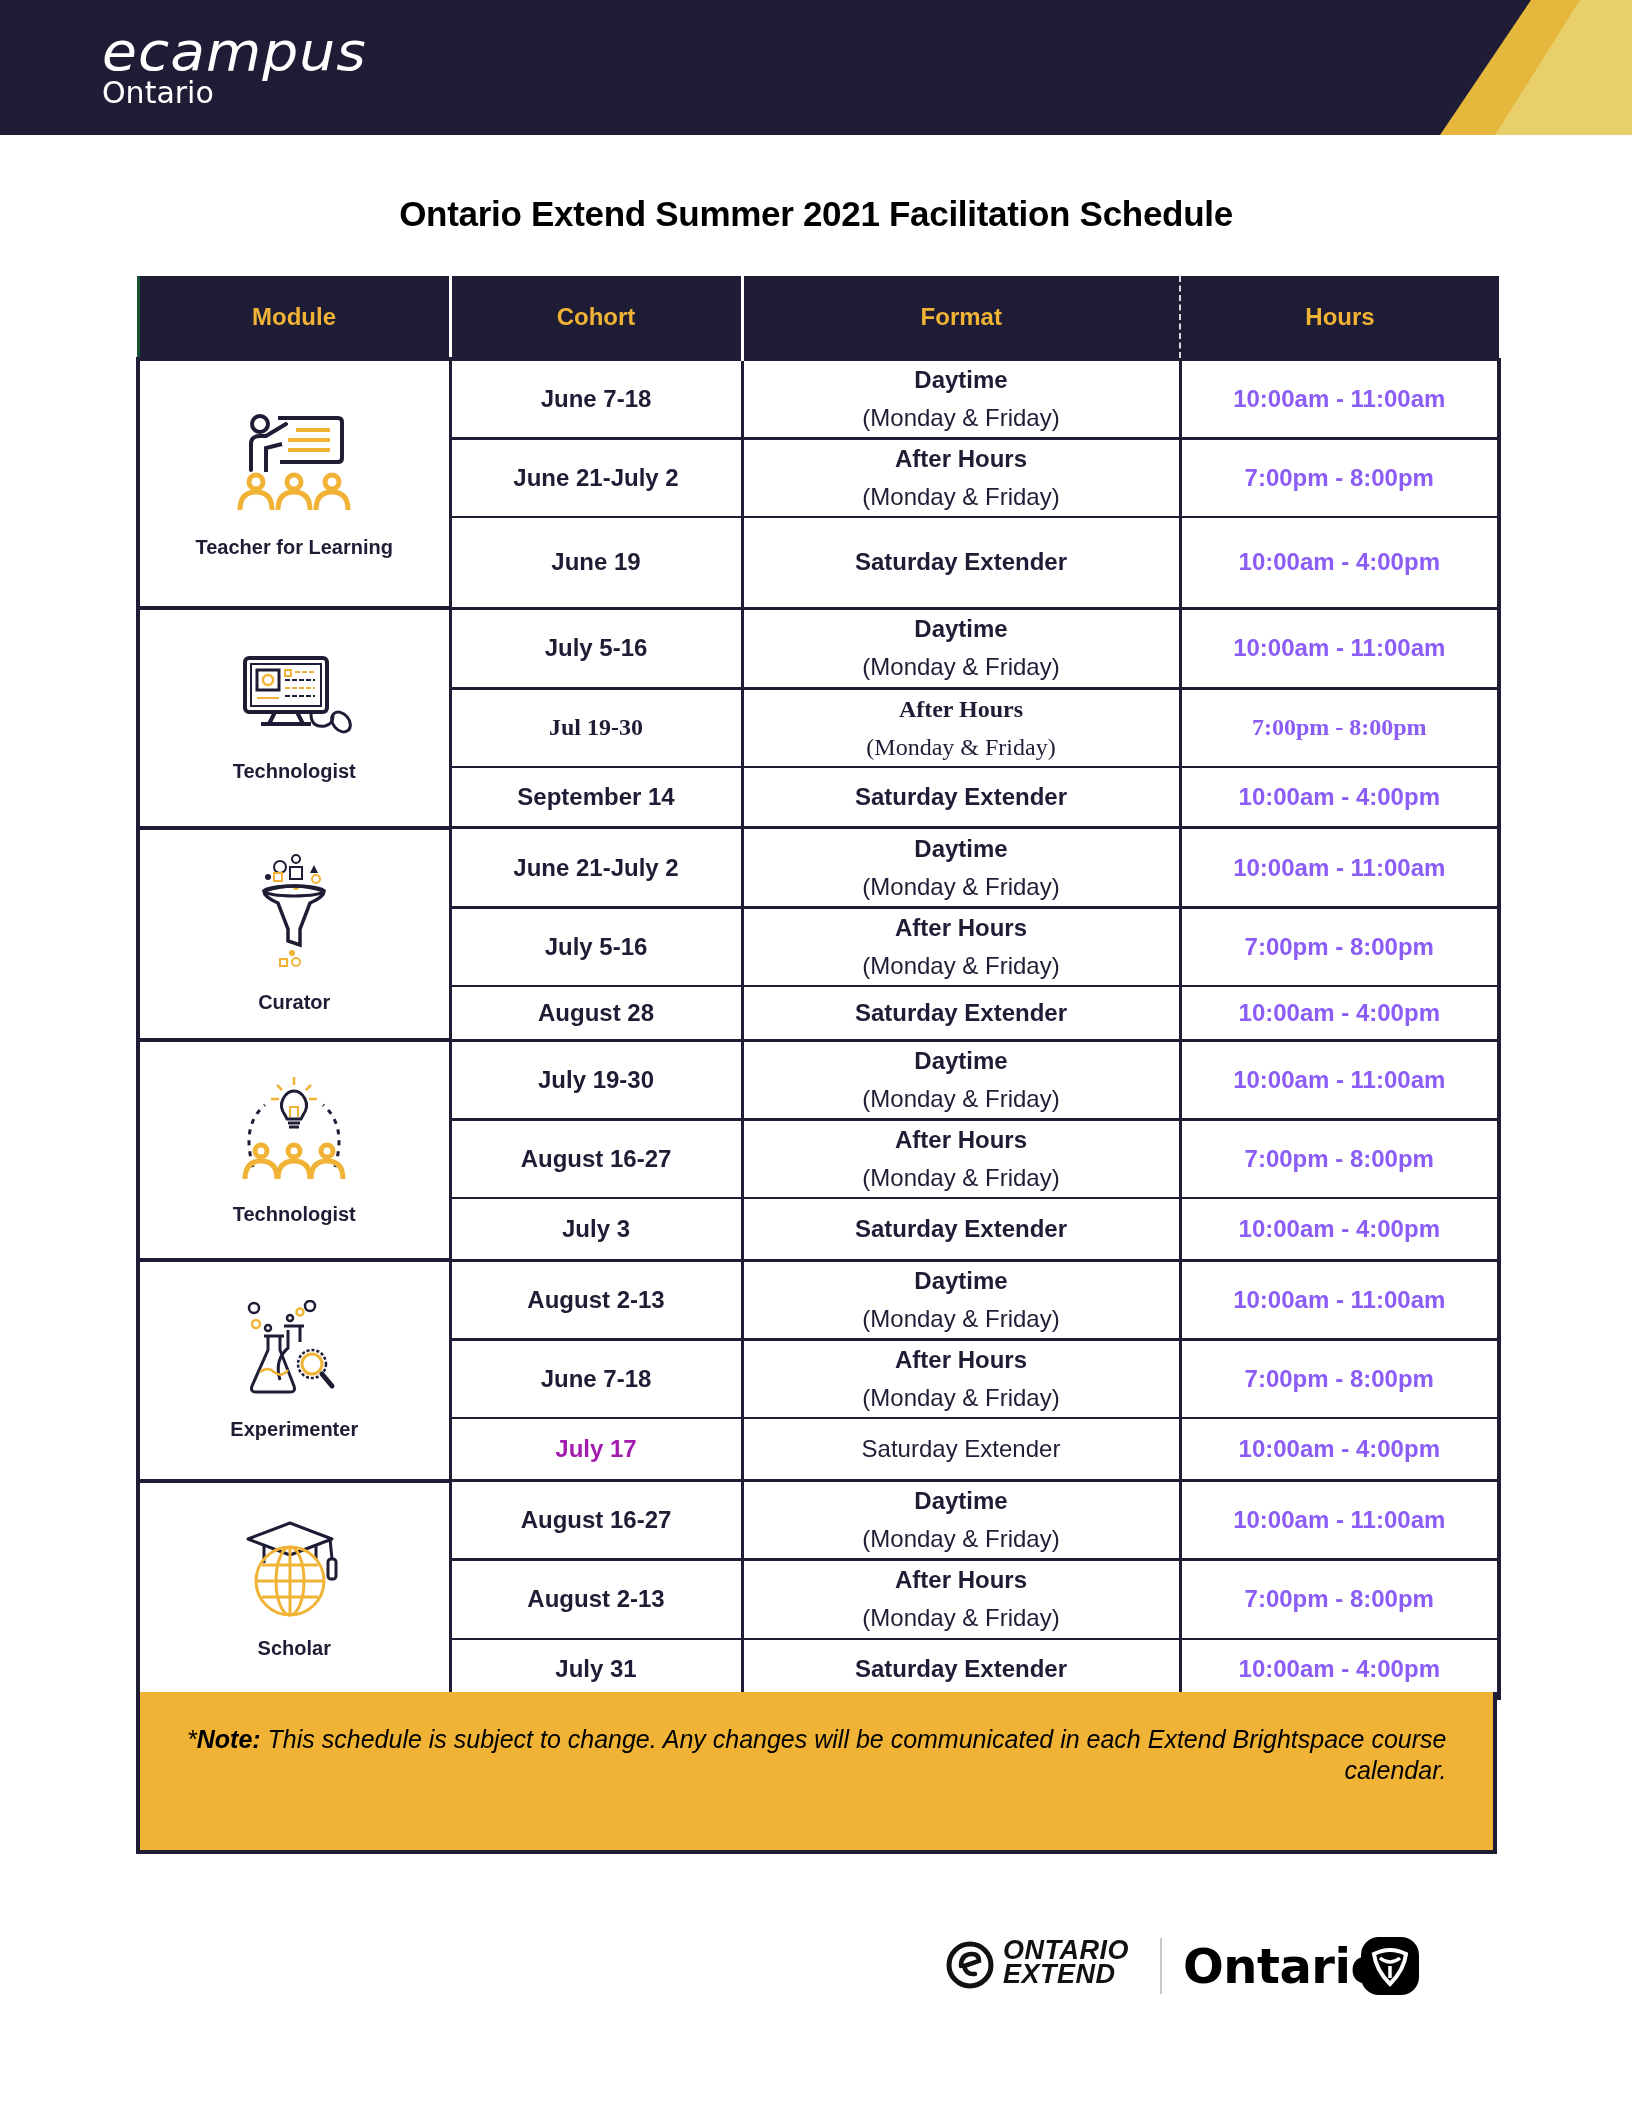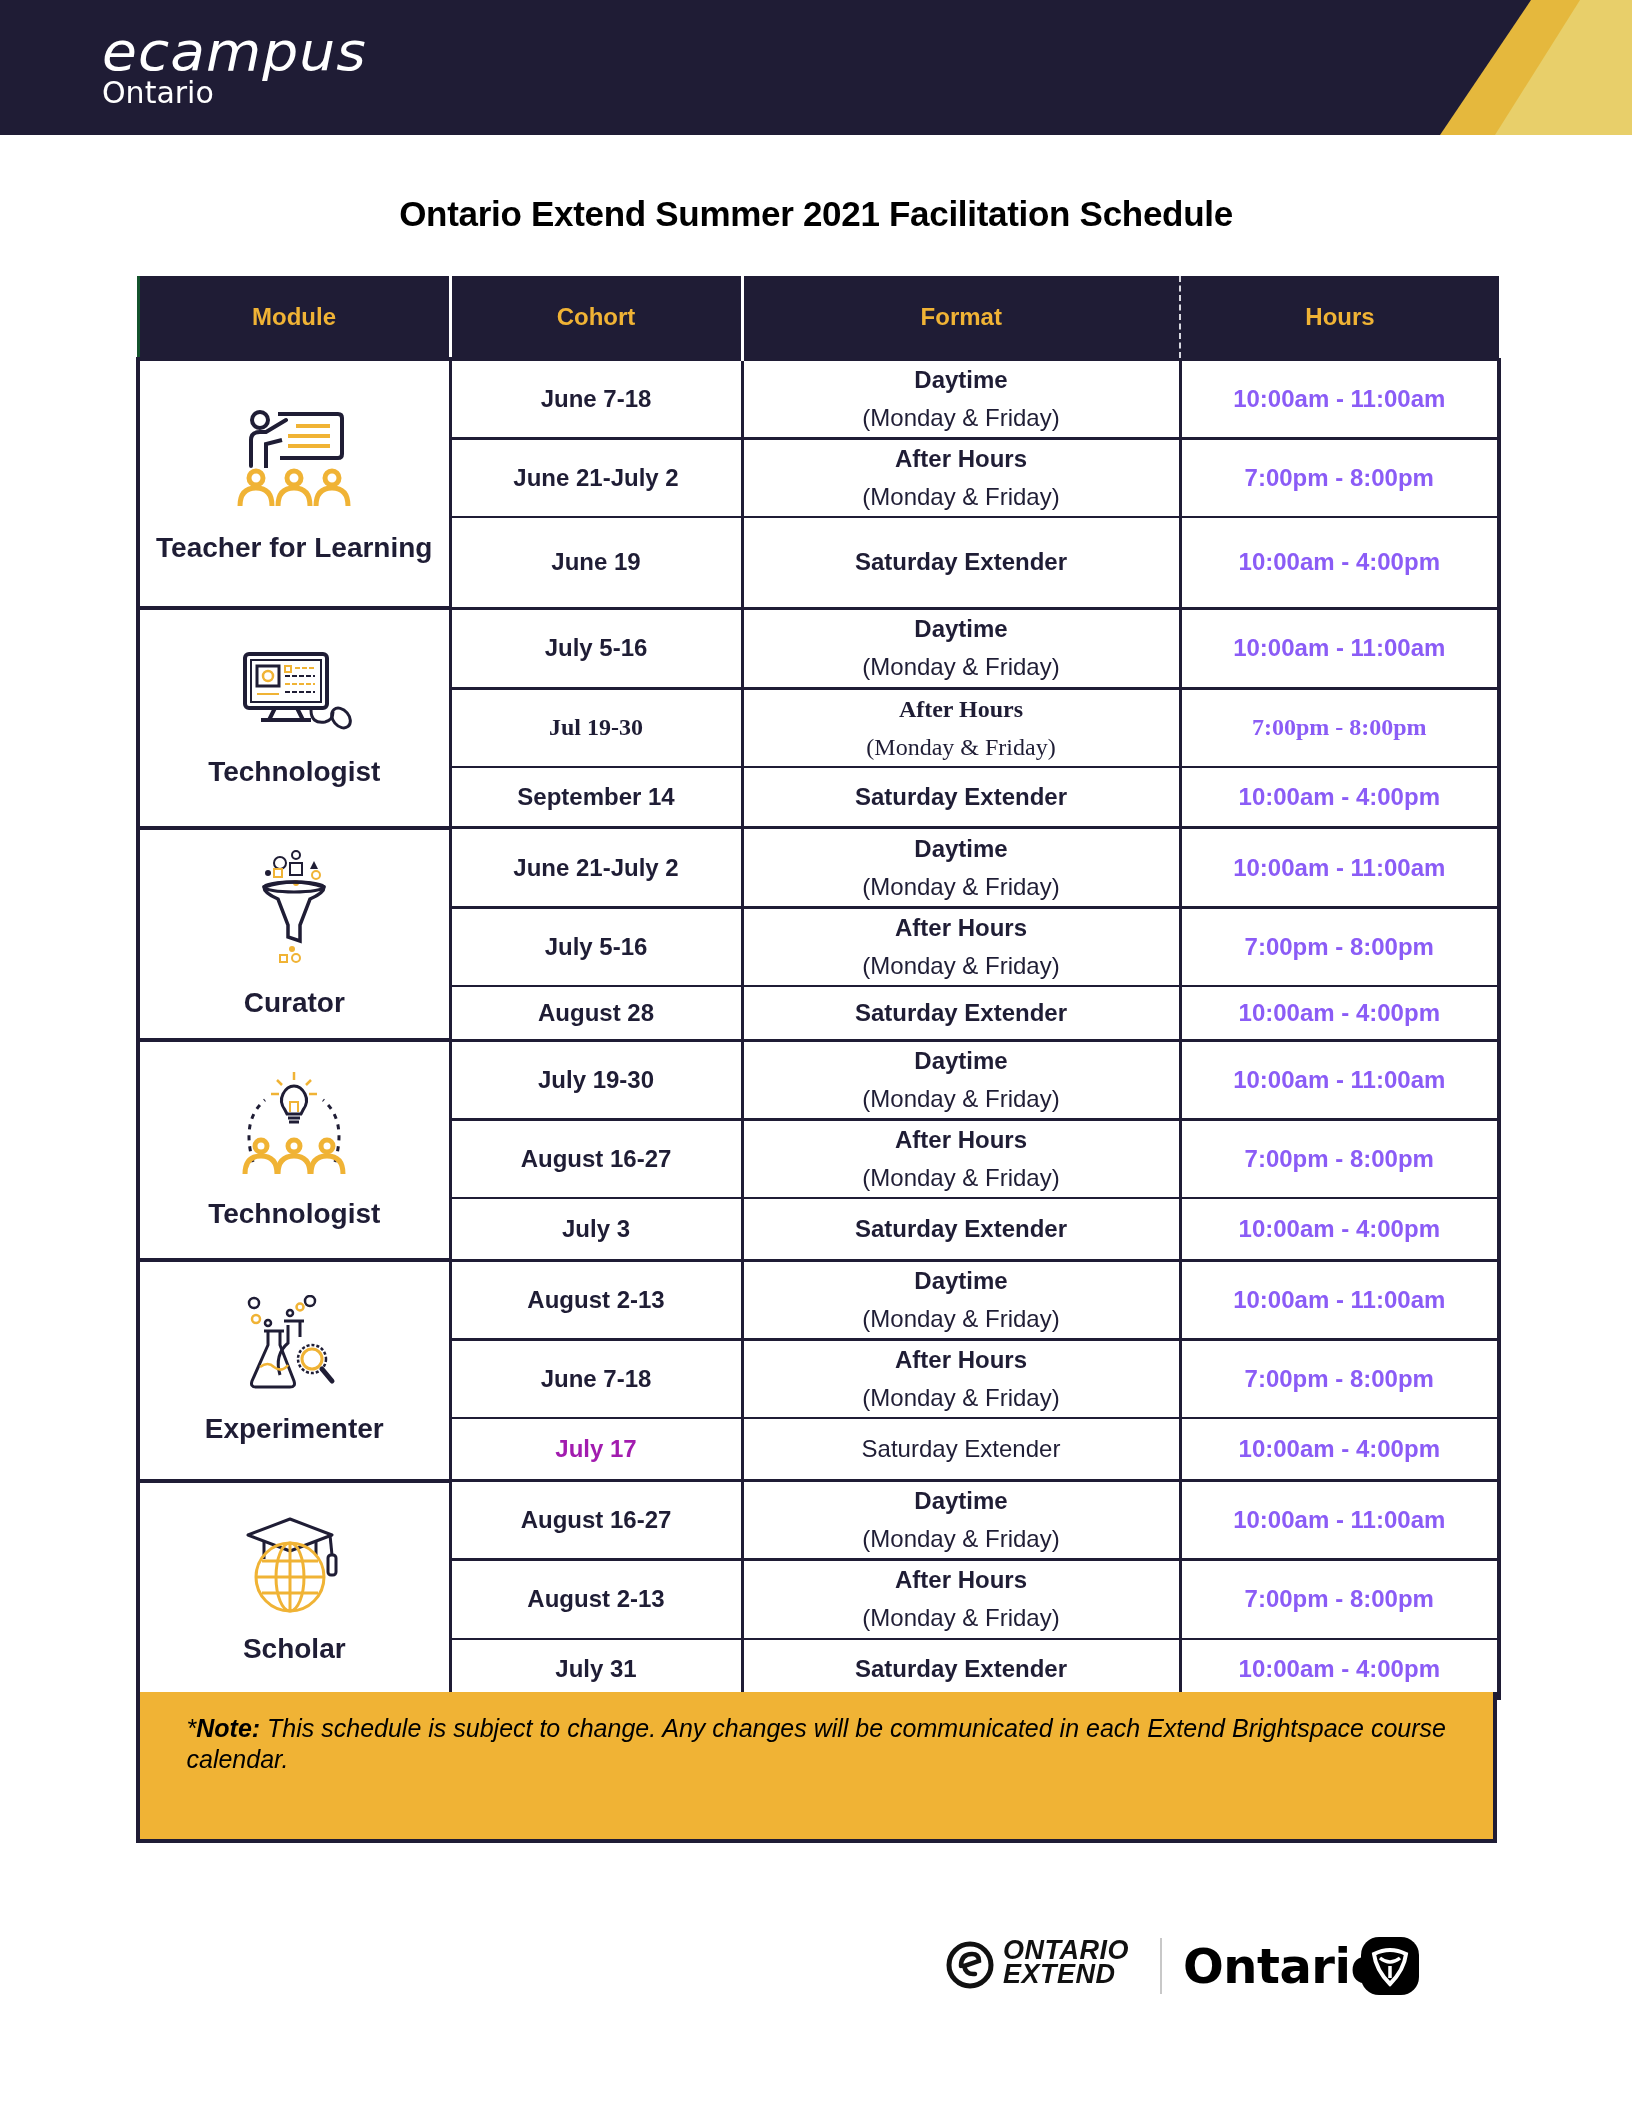--- a/index.html
+++ b/index.html
@@ -20,24 +20,24 @@
   thead th:first-child { border-left:3px solid #14532d; }
   thead th.dash { border-left:2px dashed #d8d8e0; }
   td { border:3px solid #1f1c35; text-align:center; vertical-align:middle; padding:0; font-size:24px; font-weight:bold; color:#1f1d35; }
   td.thin { border-top-width:2px; border-bottom-width:2px; }
   td.mod { border-left-width:4px; border-top-width:4px; border-bottom-width:4px; }
   td.hrs { color:#8b5cf6; border-right-width:4px; }
   .fmt-main { display:block; line-height:38px; }
   .fmt-sub { display:block; font-weight:normal; line-height:38px; }
   .regular { font-weight:normal; }
   .mod-icon { display:block; margin:0 auto 12px auto; }
-  .mod-label { display:block; font-size:28px; }
+  .mod-label { display:block; font-size:20px; }
 
   .note { position:absolute; left:136px; top:1692px; width:1353px; height:126px; background:#f0b335;
-          border:4px solid #1f1c35; border-top:0; text-align:left; font-style:italic; font-size:25px; color:#000; padding-top:21px; line-height:31px; box-sizing:content-box; }
+          border:4px solid #1f1c35; border-top:0; text-align:right; font-style:italic; font-size:25px; color:#000; padding-top:32px; line-height:31px; box-sizing:content-box; }
   .note b { font-weight:bold; }
   .note .inner { width:1260px; margin:0 auto; }
 
   .footer { position:absolute; left:945px; top:1934px; height:64px; width:480px; }
   .oe-mark { position:absolute; left:0; top:6px; }
   .oe-text { position:absolute; left:58px; top:4px; font-weight:bold; font-style:italic; font-size:27px; line-height:24px; color:#111; letter-spacing:0.5px; }
   .vdiv { position:absolute; left:215px; top:4px; width:2px; height:56px; background:#c8c8c8; }
   .ont-word { position:absolute; left:238px; top:2px; font-size:48px; font-weight:bold; color:#000; line-height:60px; font-family:"DejaVu Sans", sans-serif; letter-spacing:-0.5px; }
   .trillium { position:absolute; left:415px; top:2px; }
 </style>

